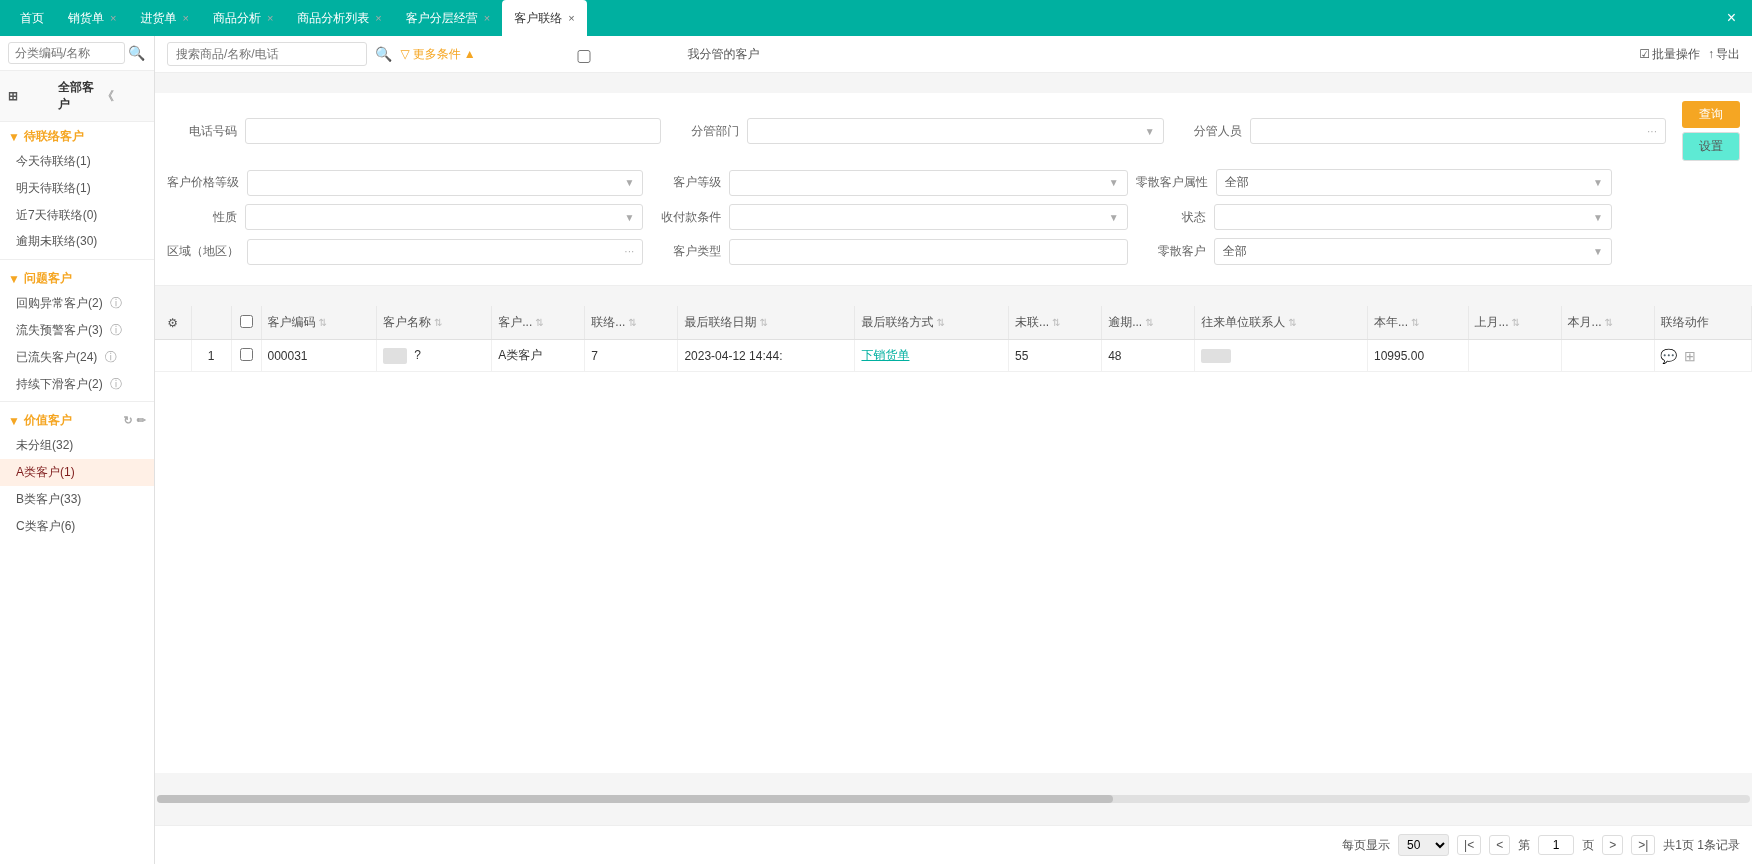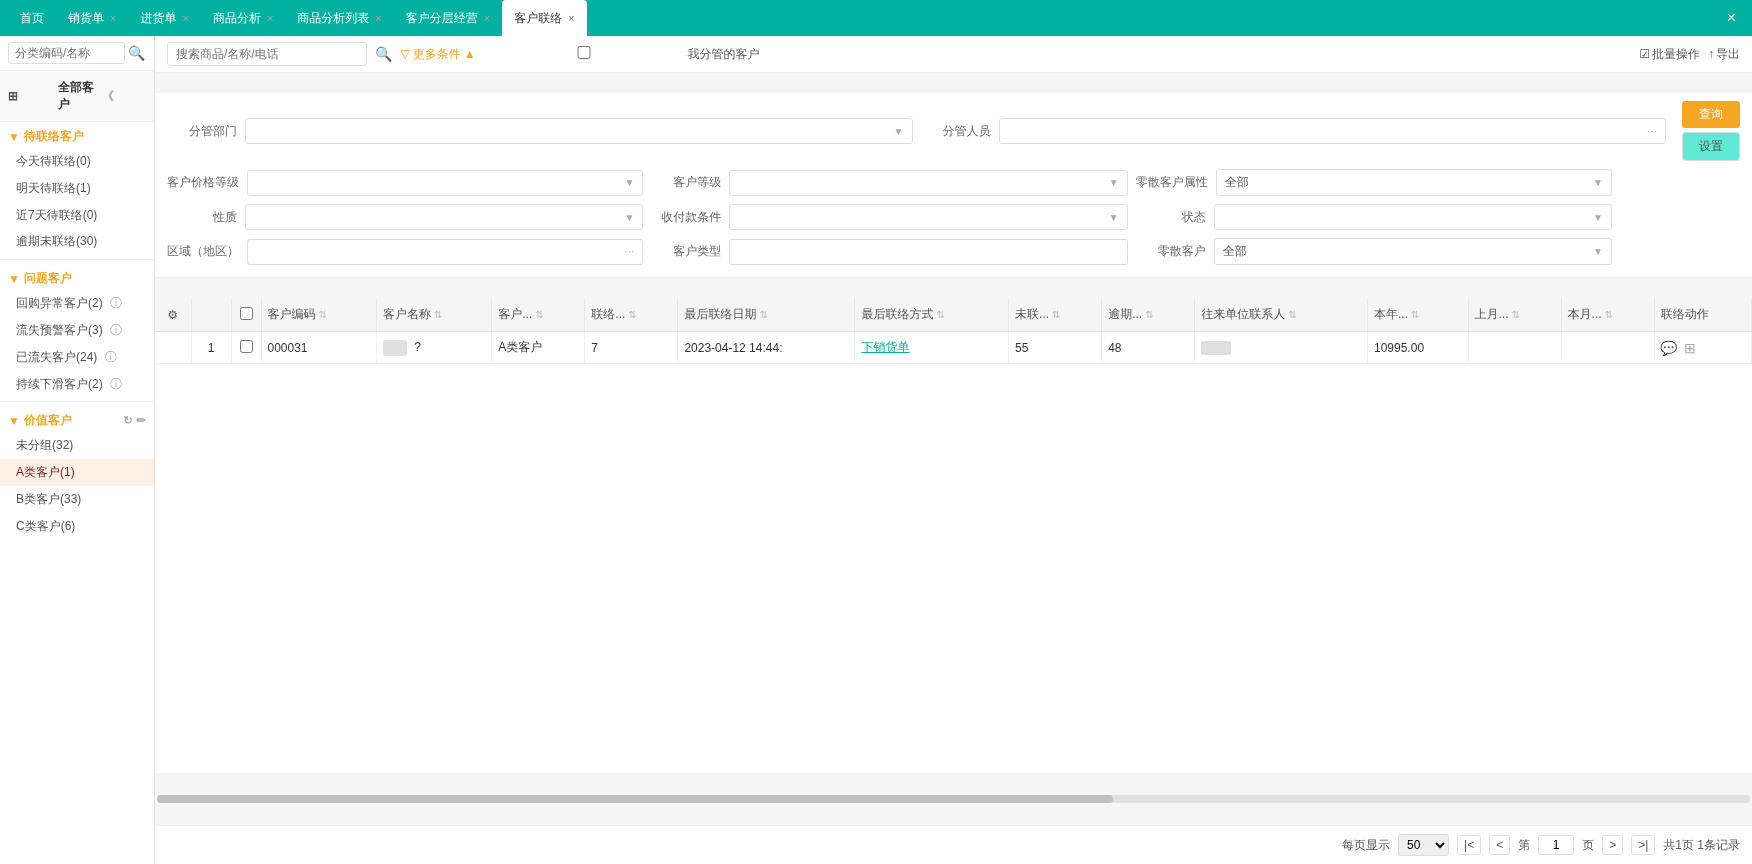--- a/index.html
+++ b/index.html
@@ -72,32 +72,32 @@
       display: flex; align-items: center; padding: 6px 12px; background: #fff;
       border-bottom: 1px solid #eee; gap: 8px;
     }
     .toolbar input {
       border: 1px solid #ddd; border-radius: 3px; padding: 4px 8px; width: 200px; font-size: 12px;
     }
     .toolbar .search-btn { color: #00b0a0; cursor: pointer; font-size: 14px; }
     .toolbar .filter-btn {
       color: #f5a623; cursor: pointer; display: flex; align-items: center; gap: 3px;
     }
-    .toolbar .my-customers { display: flex; align-items: flex-start; gap: 4px; color: #555; }
+    .toolbar .my-customers { display: flex; align-items: flex-end; gap: 4px; color: #555; }
     .toolbar .my-customers input[type=checkbox] { cursor: pointer; }
     .toolbar-right { margin-left: auto; display: flex; gap: 8px; align-items: center; }
     .toolbar-right .batch-btn { color: #555; cursor: pointer; display: flex; align-items: center; gap: 2px; }
     .toolbar-right .export-btn { color: #555; cursor: pointer; display: flex; align-items: center; gap: 2px; }
 
     
     .filter-panel {
       background: #fff; border-bottom: 1px solid #eee; padding: 8px 12px;
     }
     .filter-row { display: flex; align-items: center; margin-bottom: 8px; gap: 8px; }
-    .filter-row:last-child { margin-bottom: 4px; }
+    .filter-row:last-child { margin-bottom: 12px; }
     .filter-item { display: flex; align-items: center; flex: 1; }
     .filter-item label { color: #666; white-space: nowrap; margin-right: 8px; min-width: 70px; text-align: right; }
     .filter-item .filter-input {
       flex: 1; border: 1px solid #ddd; border-radius: 3px; padding: 4px 8px;
       font-size: 12px; background: #fff; color: #555; display: flex;
       align-items: center; justify-content: space-between; cursor: pointer; min-height: 26px;
     }
     .filter-item .filter-input .caret { color: #aaa; font-size: 10px; }
     .filter-action-btns {
       display: flex; flex-direction: column; gap: 4px; margin-left: 8px;
@@ -208,21 +208,21 @@
       <span class="grid-icon">⊞</span>
       <span>全部客户</span>
       <span class="collapse-icon">《</span>
     </div>
 
     <div class="sidebar-section-title">
       <span class="arrow">▼</span>
       <span>待联络客户</span>
     </div>
     <div class="sidebar-item">
-      <span>今天待联络(0)</span>
+      <span>今天待联络(1)</span>
     </div>
     <div class="sidebar-item">
       <span>明天待联络(1)</span>
     </div>
     <div class="sidebar-item">
       <span>近7天待联络(0)</span>
     </div>
     <div class="sidebar-item">
       <span>逾期未联络(30)</span>
     </div>
@@ -297,20 +297,24 @@
           <span>↑</span>
           <span>导出</span>
         </span>
       </div>
     </div>
 
     <div class="filter-panel">
 
       <div class="filter-row">
         <div class="filter-item">
+          <label>电话号码</label>
+          <div class="filter-input"></div>
+        </div>
+        <div class="filter-item">
           <label>分管部门</label>
           <div class="filter-input">
             <span></span>
             <span class="caret">▼</span>
           </div>
         </div>
         <div class="filter-item">
           <label>分管人员</label>
           <div class="filter-input">
             <span></span>

